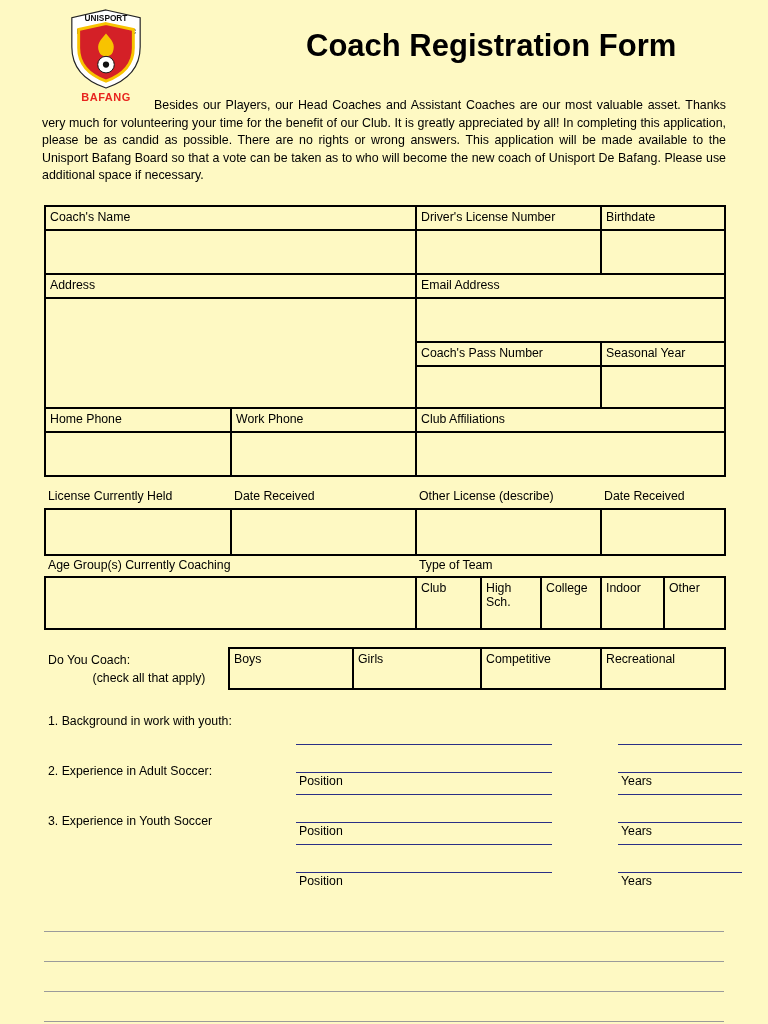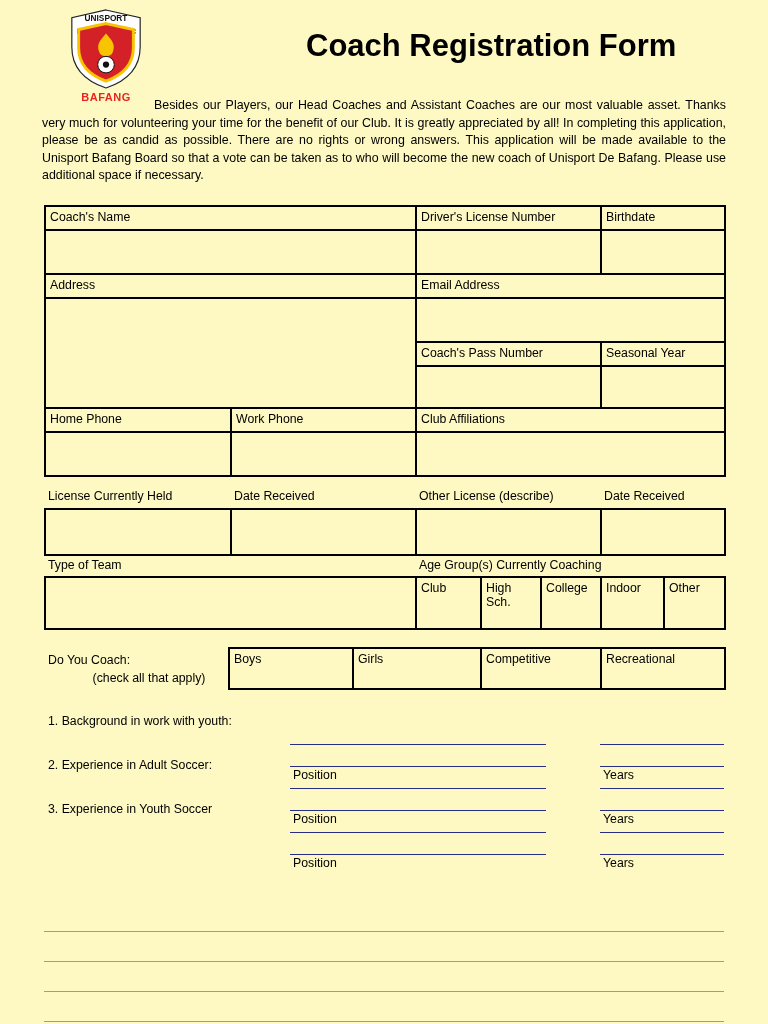--- a/index.html
+++ b/index.html
@@ -46,21 +46,21 @@
   .age-labels span { padding-left:4px; }
 
   
   .coach-wrap { position:absolute; left:44px; top:647px; width:680px;
     display:grid; grid-template-columns:184px 496px; }
   .coach-left { font-size:12.3px; padding-left:4px; padding-top:6px; }
   .coach-left .sub { padding-left:22px; margin-top:4px;text-align:center; }
 
   
   .exp { position:absolute; left:44px; top:712px; width:680px; font-size:12.3px; }
-  .exp-item { display:grid; grid-template-columns:246px 256px 54px 124px; grid-auto-rows:22px; }
+  .exp-item { display:grid; grid-template-columns:246px 256px 54px 124px; grid-auto-rows:22px;gap:6px; }
   .exp-label { padding-left:4px; padding-top:2px; }
   .blank { border-bottom:1.5px solid #2a2f86;margin-top:32px; }
   .sub-cell span { display:inline-block; padding-left:3px; padding-top:2px; }
 
   
   .playing { position:absolute; left:44px; top:855px; width:684px; font-size:12.4px; }
   .playing .note { margin-top:5px; line-height:15.5px; text-align:left; }
 
   
   .wline { position:absolute; left:44px; width:680px; height:0; border-bottom:1px solid #9b9b9b; }
@@ -152,22 +152,22 @@
         <tr class="h46">
       <td></td>
       <td></td>
       <td></td>
       <td></td>
     </tr>
   </tbody>
     </table>
 
   <div class="age-labels">
+    <span>Age Group(s) Currently Coaching</span>
     <span>Type of Team</span>
-    <span>Age Group(s) Currently Coaching</span>
   </div>
   <table class="t3">
     <colgroup>
         <col style="width:371px">
         <col style="width:65px">
         <col style="width:60px">
         <col style="width:60px">
         <col style="width:63px">
         <col style="width:61px">
       </colgroup>

